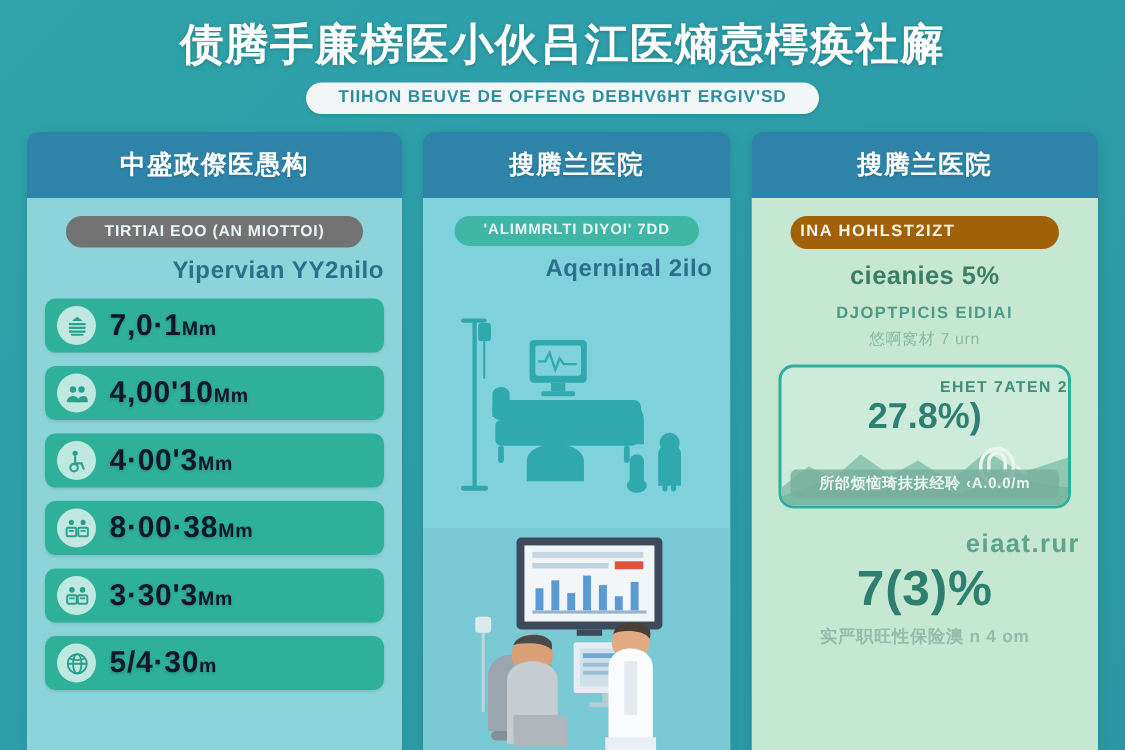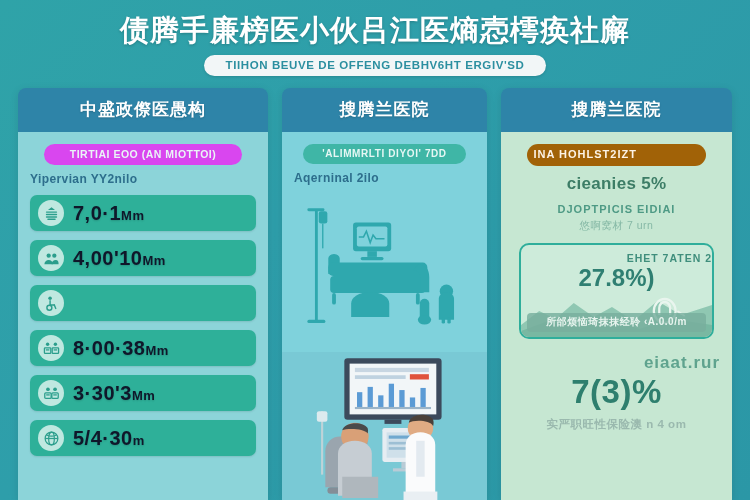--- a/index.html
+++ b/index.html
@@ -86,35 +86,35 @@
   }
   .body-teal { background: #8CD4D9; }
   .body-cyan { background: #7FD2DC; }
   .body-mint { background: #C6E7D2; }
 
   
   .tag-blue {
     display: block;
     margin: 2px auto 0 auto;
     width: 88%;
-    background: #d946ef;
+    background: #737373;
     color: #EAF4F7;
     border-radius: 11px;
     text-align: center;
     font-size: 10.5px;
     font-weight: bold;
     letter-spacing: 0.5px;
     padding: 4px 6px 5px 6px;
     white-space: nowrap;
     overflow: hidden;
   }
   .subhead-dark {
-    text-align: left;
+    text-align: right;
     color: #2D6E8C;
-    font-size: 12px;
+    font-size: 16px;
     font-weight: bold;
     margin: 7px 0 9px 0;
     letter-spacing: 0.4px;
     white-space: nowrap;
   }
   .stat-rows { display: flex; flex-direction: column; gap: 9px; }
   .stat-row {
     background: #2EB099;
     border-radius: 7px;
     height: 36px;
@@ -344,20 +344,21 @@
 
         <div class="stat-row">
           <span class="stat-ico">
             <svg viewBox="0 0 24 24" fill="none" stroke="#2B9E8C" stroke-width="2" stroke-linecap="round">
               <circle cx="10" cy="4.5" r="2.5" fill="#2B9E8C" stroke="none"></circle>
               <path d="M10 8v6h6"></path>
                 <circle cx="9" cy="18" r="3.5"></circle>
                 <path d="M16 14l2 5"></path>
             </svg>
           </span>
+          <span class="stat-val"><span>4·00'3</span><span class="unit">Mm</span></span>
         </div>
 
         <div class="stat-row">
           <span class="stat-ico">
             <svg viewBox="0 0 24 24" fill="none" stroke="#2B9E8C" stroke-width="1.8">
               <rect x="2" y="11" width="9" height="8" rx="1"></rect>
                 <rect x="13" y="11" width="9" height="8" rx="1"></rect>
               <circle cx="6.5" cy="6" r="2.4" fill="#2B9E8C" stroke="none"></circle>
               <circle cx="17.5" cy="6" r="2.4" fill="#2B9E8C" stroke="none"></circle>
               <line x1="4" y1="14" x2="9" y2="14"></line>

